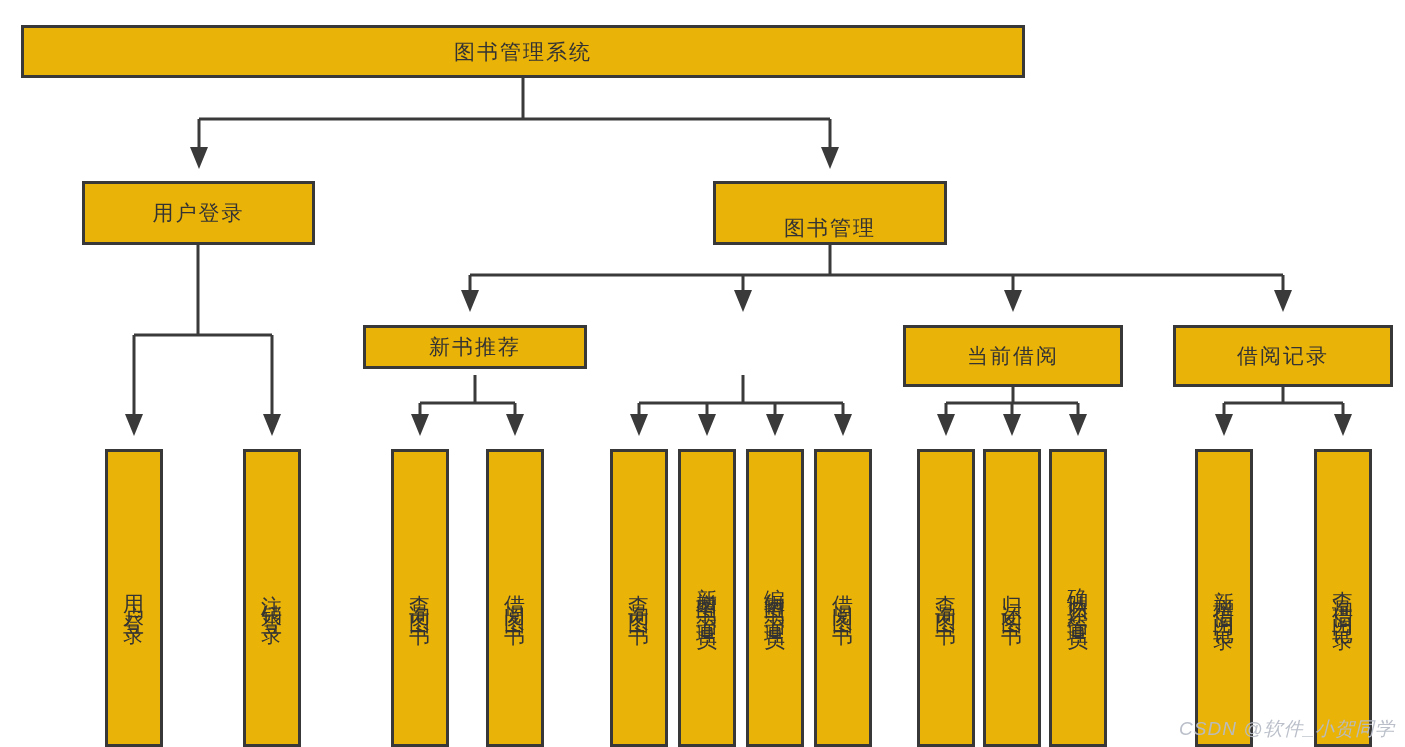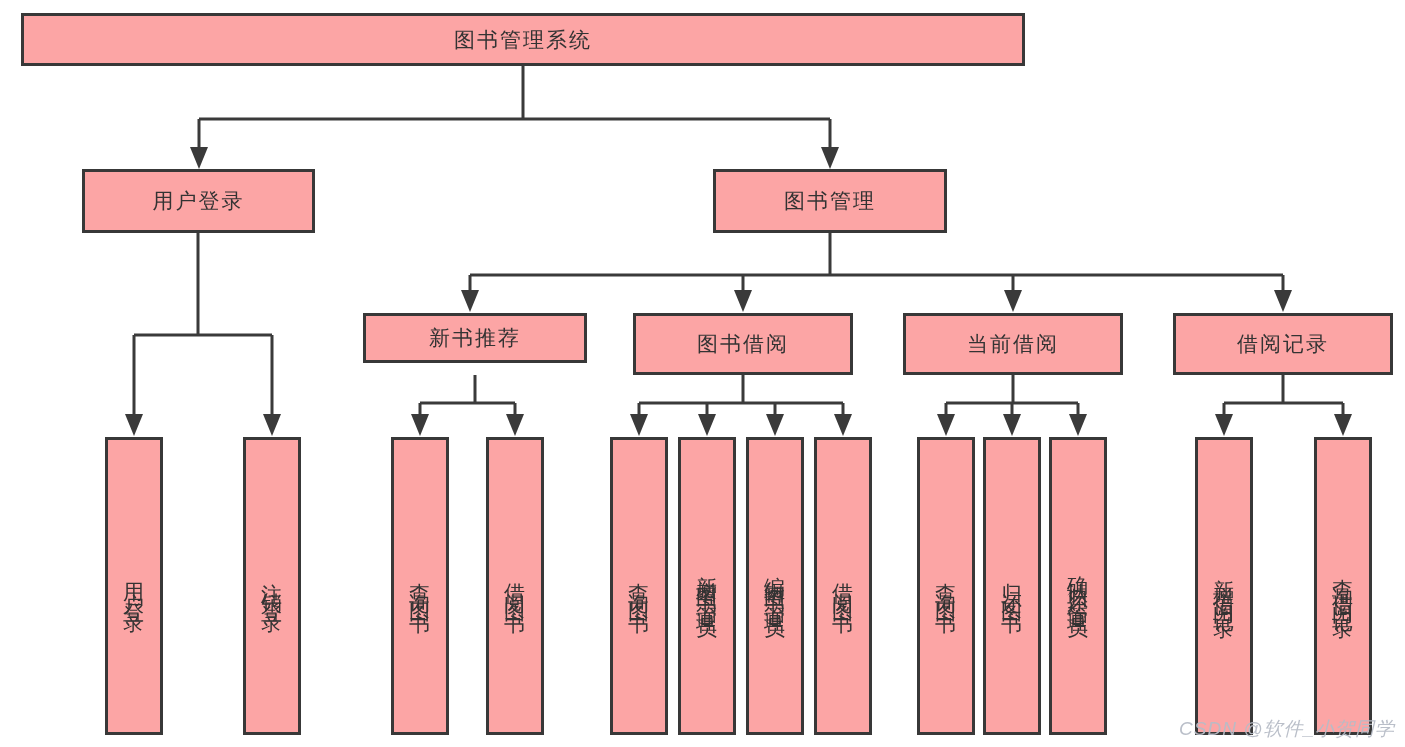--- a/index.html
+++ b/index.html
@@ -7,23 +7,24 @@
     position:relative; width:1405px; height:747px;
     background:#ffffff; overflow:hidden;
     font-family:"Liberation Sans","DejaVu Sans",sans-serif;
     color:#333333;
   }
   #connectors { position:absolute; left:0; top:0; width:1405px; height:747px; }
   .edge { stroke:#3a3a3a; stroke-width:3; fill:none; }
   .arrowhead { fill:#3a3a3a; stroke:none; }
   .box {
     position:absolute; box-sizing:border-box;
-    background:#fca5a5; border:3px solid #383838;
+    background:#eab308; border:3px solid #383838;
     display:flex; align-items:center; justify-content:center;
     color:#333333;
+    margin-top:12px;
   }
   .h-label { font-size:21px; letter-spacing:2px; white-space:nowrap; }
   .v-label {
     writing-mode:vertical-rl; text-orientation:mixed;
     font-size:21px; letter-spacing:10px; line-height:1;
     white-space:nowrap;
   }
   #watermark {
     position:absolute; right:10px; bottom:5px;
     font-size:19px; letter-spacing:1px;
@@ -71,29 +72,26 @@
     <polygon class="arrowhead" points="1334,414 1352,414 1343,436"></polygon>
   </svg>
 
   <div class="box" style="left:21px; top:13px; width:1004px; height:53px;">
     <span class="h-label">图书管理系统</span>
   </div>
 
   <div class="box" style="left:82px; top:169px; width:233px; height:64px;">
     <span class="h-label">用户登录</span>
   </div>
-  <div class="box" style="left:713px; top:169px; width:234px; height:64px;">
+  <div class="box" style="left:713px; top:169px; width:234px; height:64px;align-items:flex-end;">
     <span class="h-label">图书管理</span>
   </div>
 
-  <div class="box" style="left:363px; top:313px; width:224px; height:50px;">
+  <div class="box" style="left:363px; top:313px; width:224px; height:44px;">
     <span class="h-label">新书推荐</span>
-  </div>
-  <div class="box" style="left:633px; top:313px; width:220px; height:62px;">
-    <span class="h-label">图书借阅</span>
   </div>
   <div class="box" style="left:903px; top:313px; width:220px; height:62px;text-align:right;">
     <span class="h-label">当前借阅</span>
   </div>
   <div class="box" style="left:1173px; top:313px; width:220px; height:62px;">
     <span class="h-label">借阅记录</span>
   </div>
 
   <div class="box" style="left:105px; top:437px; width:58px; height:298px;">
     <span class="v-label">用户登录</span>

